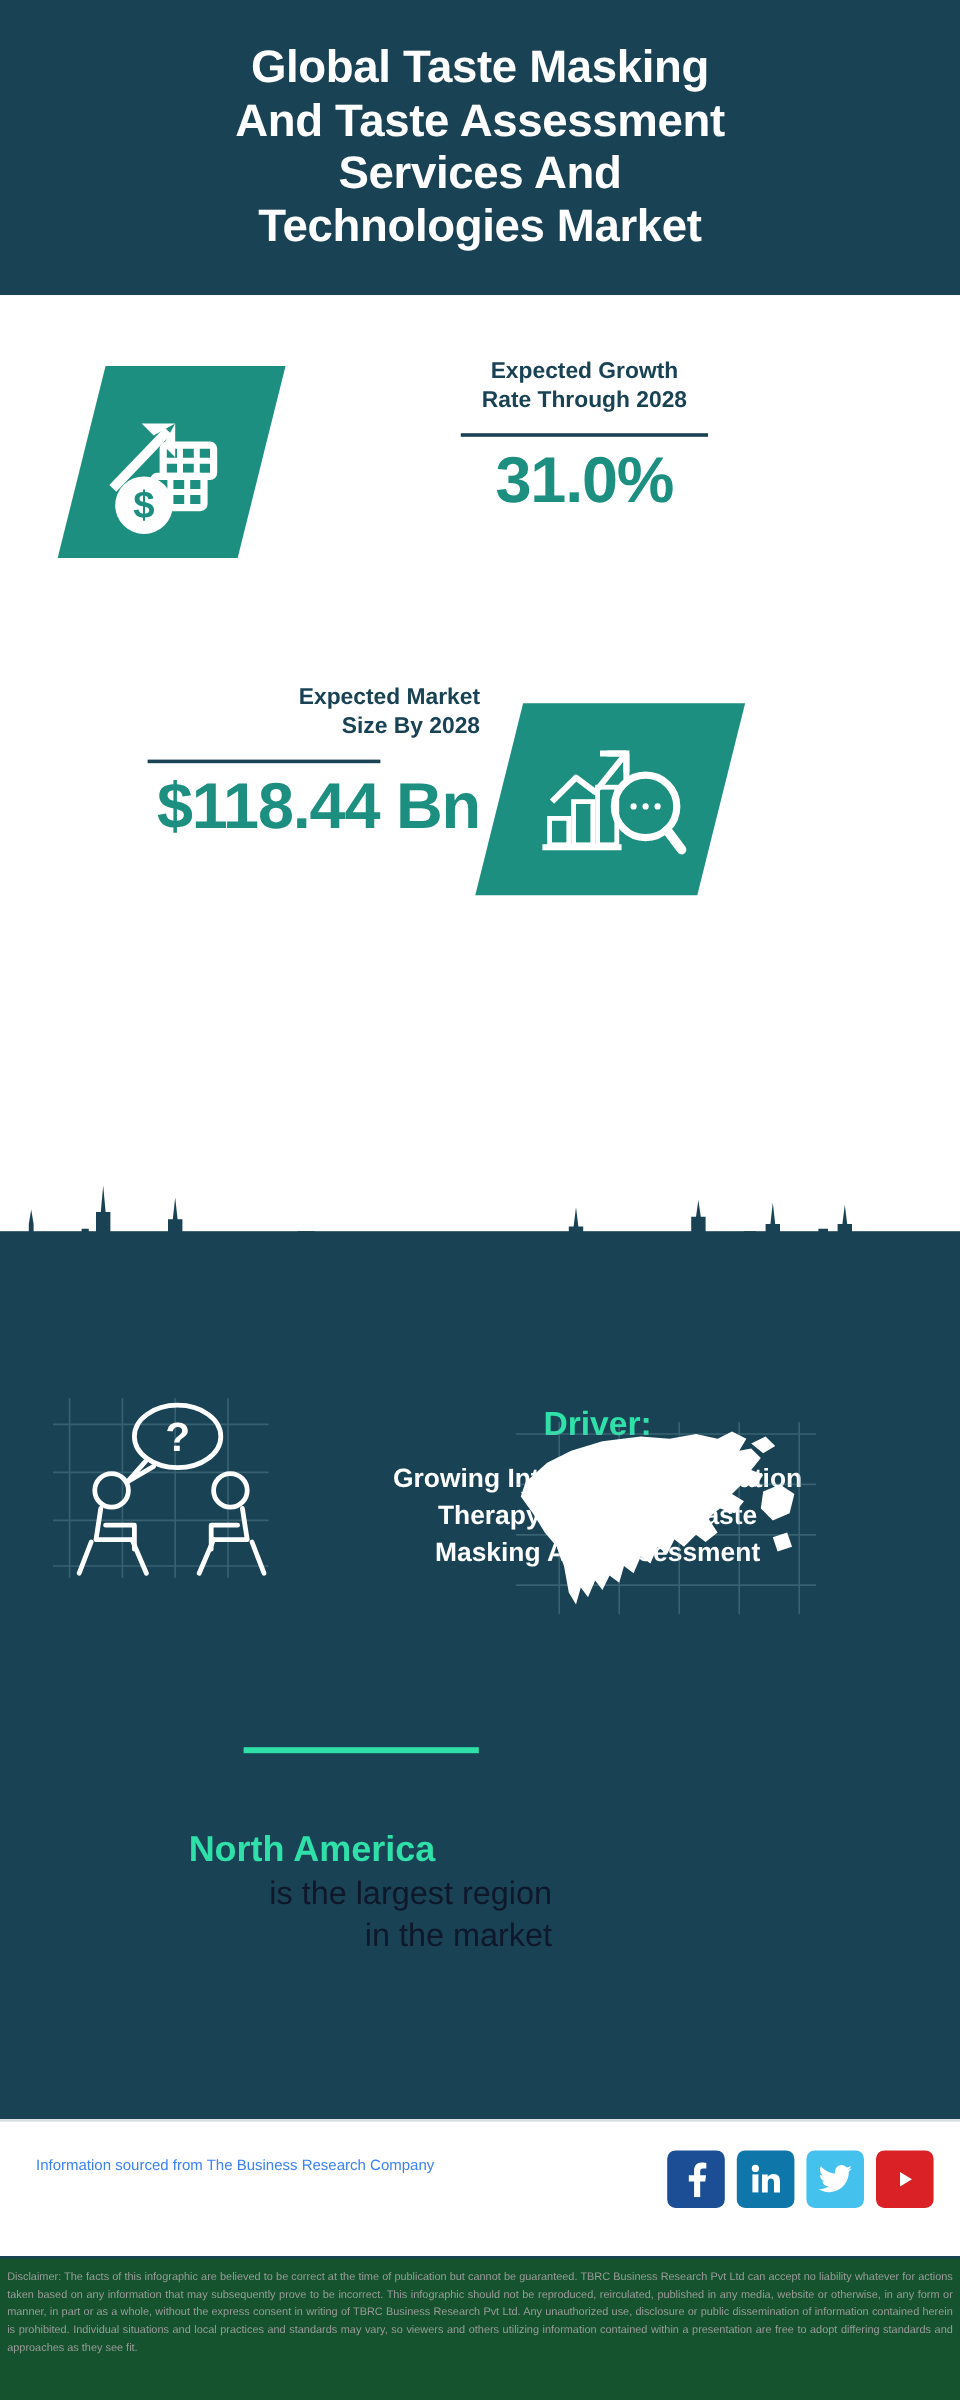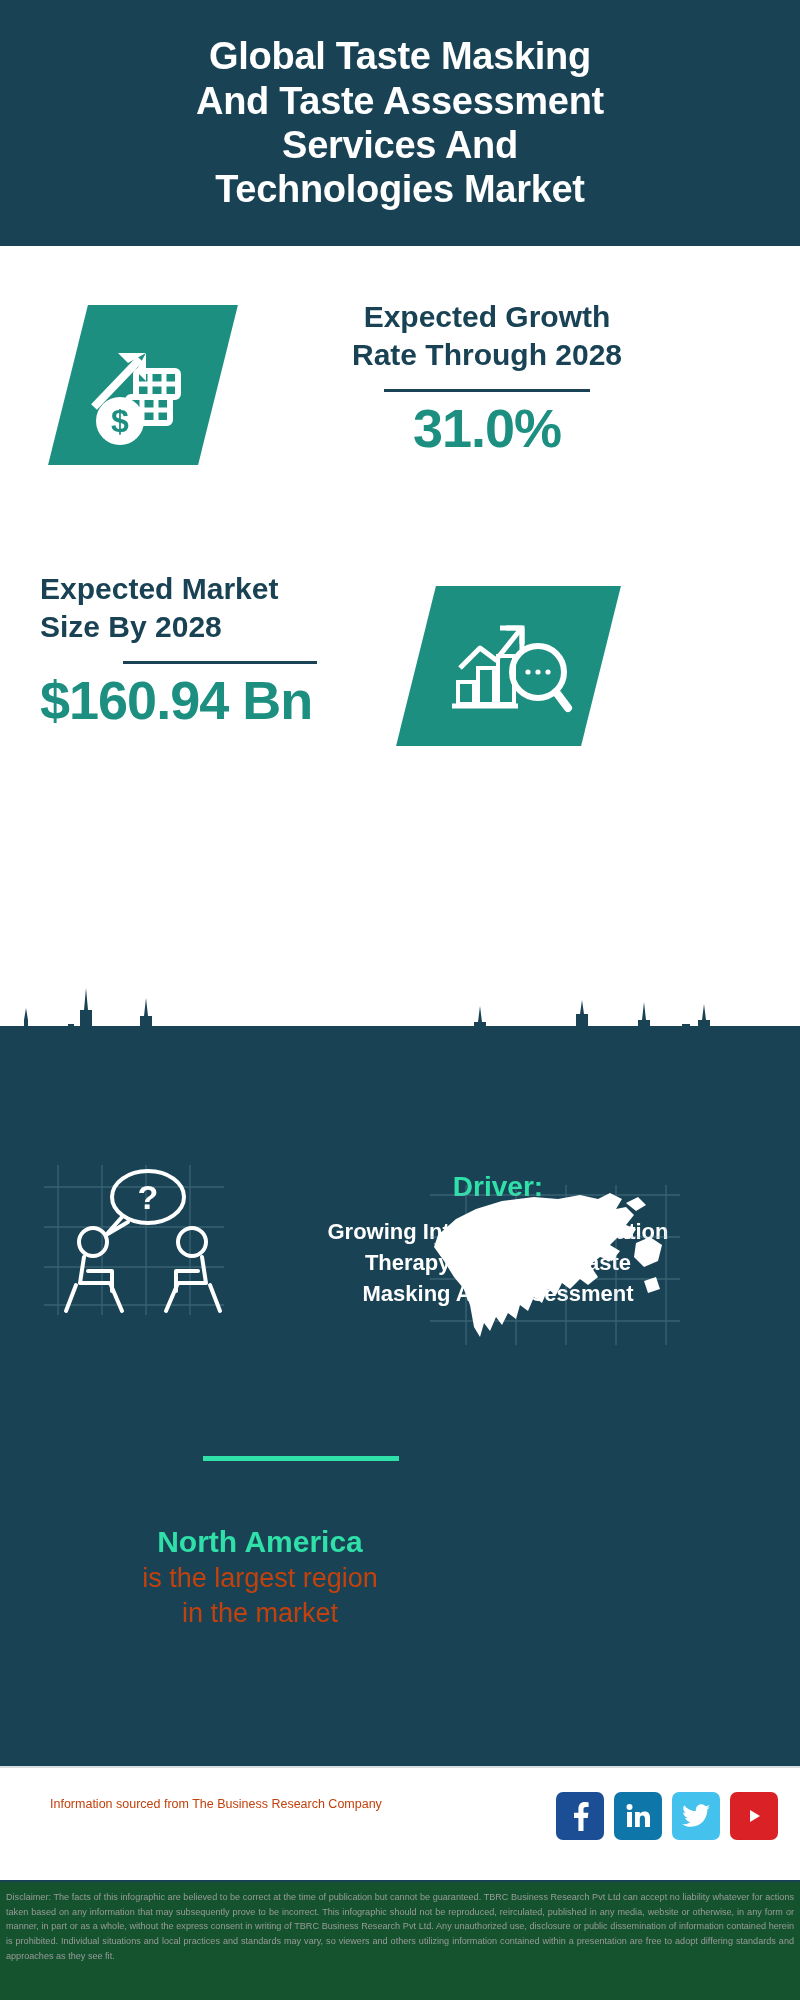--- a/index.html
+++ b/index.html
@@ -48,41 +48,41 @@
   }
 
   
   .stat1-tile { left:68px; top:305px; width:150px; height:160px; }
   .stat1-text {
     position:absolute; left:252px; top:298px; width:470px;
     text-align:center;
   }
   .stat-label {
     color:#194355;
-    font-size:30px;
+    font-size:19px;
     font-weight:bold;
     line-height:1.28;
     white-space:pre-line;
   }
   .stat-rule {
     height:3px; background:#194355; margin:14px auto 8px auto;
   }
   .stat-value {
     color:#1c8f80;
     font-size:54px;
     font-weight:bold;
     line-height:1.05;
     letter-spacing:-1px;
   }
 
   
   .stat2-tile { left:416px; top:586px; width:185px; height:160px; }
   .stat2-text {
     position:absolute; left:40px; top:570px; width:360px;
-    text-align:left;
+    text-align:right;
   }
 
   
   .dark-zone {
     position:absolute; left:0; top:1026px; width:800px; height:740px;
     background:#194355;
   }
   .skyline {
     position:absolute; left:0; top:980px; width:800px; height:110px;
     overflow:hidden;
@@ -122,39 +122,39 @@
     text-align:center; padding-top:50px;
   }
   .region-name {
     color:#2fe0a8;
     font-size:30px;
     font-weight:bold;
     line-height:1.25;
     margin-top:18px;
   }
   .region-sub {
-    color:#c2410c;
+    color:#0f172a;
     font-size:27px;
     line-height:1.3;
     white-space:pre-line;
+    text-align:right;
   }
   .map-wrap { position:absolute; left:430px; top:1185px; width:250px; height:160px; }
 
   
   .footer {
     position:absolute; left:0; top:1766px; width:800px; height:110px;
     background:#ffffff;
     border-top:2px solid #d8dde0;
   }
   .footer-text {
     position:absolute; left:30px; top:26px; width:370px;
-    color:#c2410c;
+    color:#3b82f6;
     font-size:12.5px;
     line-height:1.75;
-    margin-left:20px;
   }
   .socials {
     position:absolute; right:22px; top:24px;
     display:flex; gap:10px;
   }
   .soc {
     width:48px; height:48px; border-radius:7px;
     display:flex; align-items:center; justify-content:center;
   }
   .soc-fb { background:#1b4e95; }
@@ -233,21 +233,21 @@
         <circle cx="104" cy="66" r="2.6" fill="#ffffff"></circle>
         <line x1="112" y1="86" x2="124" y2="102" stroke="#ffffff" stroke-width="8" stroke-linecap="round"></line>
       </svg>
     </div>
   </div>
 
   <div class="stat2-text">
     <div class="stat-label">Expected Market
 Size By 2028</div>
     <div class="stat-rule" style="width:194px;"></div>
-    <div class="stat-value">$160.94 Bn</div>
+    <div class="stat-value">$118.44 Bn</div>
   </div>
 
   <div class="dark-zone"></div>
 
   <div class="skyline">
     <svg width="800" height="110" viewBox="0 0 800 110" preserveAspectRatio="none">
       <path fill="#194355" d="M0 110 L0 72 L6 72 L6 64 L14 64 L14 74 L20 74 L20 56 L24 56 L24 40 L26 28 L28 40 L28 56 L34 56 L34 66 L44 66 L44 48 L56 48 L56 68 L62 68 L62 58 L68 58 L68 44 L74 44 L74 66 L80 66 L80 30 L84 30 L86 8 L88 30 L92 30 L92 54 L100 54 L100 64 L108 64 L108 50 L114 50 L114 68 L120 68 L120 58 L126 58 L126 74 L134 74 L134 54 L140 54 L140 36 L144 36 L146 18 L148 36 L152 36 L152 62 L158 62 L158 72 L166 72 L166 50 L174 50 L174 64 L182 64 L182 52 L192 52 L192 68 L198 68 L198 56 L208 56 L208 70 L216 70 L216 50 L224 50 L224 68 L232 68 L232 58 L240 58 L240 72 L248 72 L248 46 L262 46 L262 76 L268 76 L268 66 L276 66 L276 80 L284 80 L284 70 L292 70 L292 84 L300 84 L300 74 L308 74 L308 62 L314 62 L314 80 L322 80 L322 70 L330 70 L330 84 L338 84 L338 66 L346 66 L346 82 L354 82 L354 72 L360 72 L360 56 L366 56 L366 80 L374 80 L374 86 L382 86 L382 74 L390 74 L390 62 L398 62 L398 80 L406 80 L406 70 L414 70 L414 84 L422 84 L422 68 L430 68 L430 58 L436 58 L436 80 L444 80 L444 70 L452 70 L452 82 L460 82 L460 64 L468 64 L468 76 L474 76 L474 42 L478 42 L480 26 L482 42 L486 42 L486 70 L494 70 L494 60 L502 60 L502 78 L510 78 L510 68 L518 68 L518 80 L526 80 L526 70 L534 70 L534 62 L540 62 L540 80 L548 80 L548 74 L556 74 L556 84 L564 84 L564 72 L570 72 L570 54 L576 54 L576 34 L580 34 L582 20 L584 34 L588 34 L588 66 L596 66 L596 56 L604 56 L604 74 L612 74 L612 64 L620 64 L620 46 L630 46 L630 60 L638 60 L638 40 L642 40 L644 22 L646 40 L650 40 L650 64 L658 64 L658 74 L666 74 L666 54 L674 54 L674 68 L682 68 L682 44 L690 44 L690 58 L698 58 L698 40 L702 40 L704 24 L706 40 L710 40 L710 68 L718 68 L718 56 L726 56 L726 72 L734 72 L734 62 L742 62 L742 50 L750 50 L750 70 L758 70 L758 60 L766 60 L766 74 L774 74 L774 56 L782 56 L782 70 L790 70 L790 60 L800 60 L800 110 Z"></path>
     </svg>
   </div>
 

